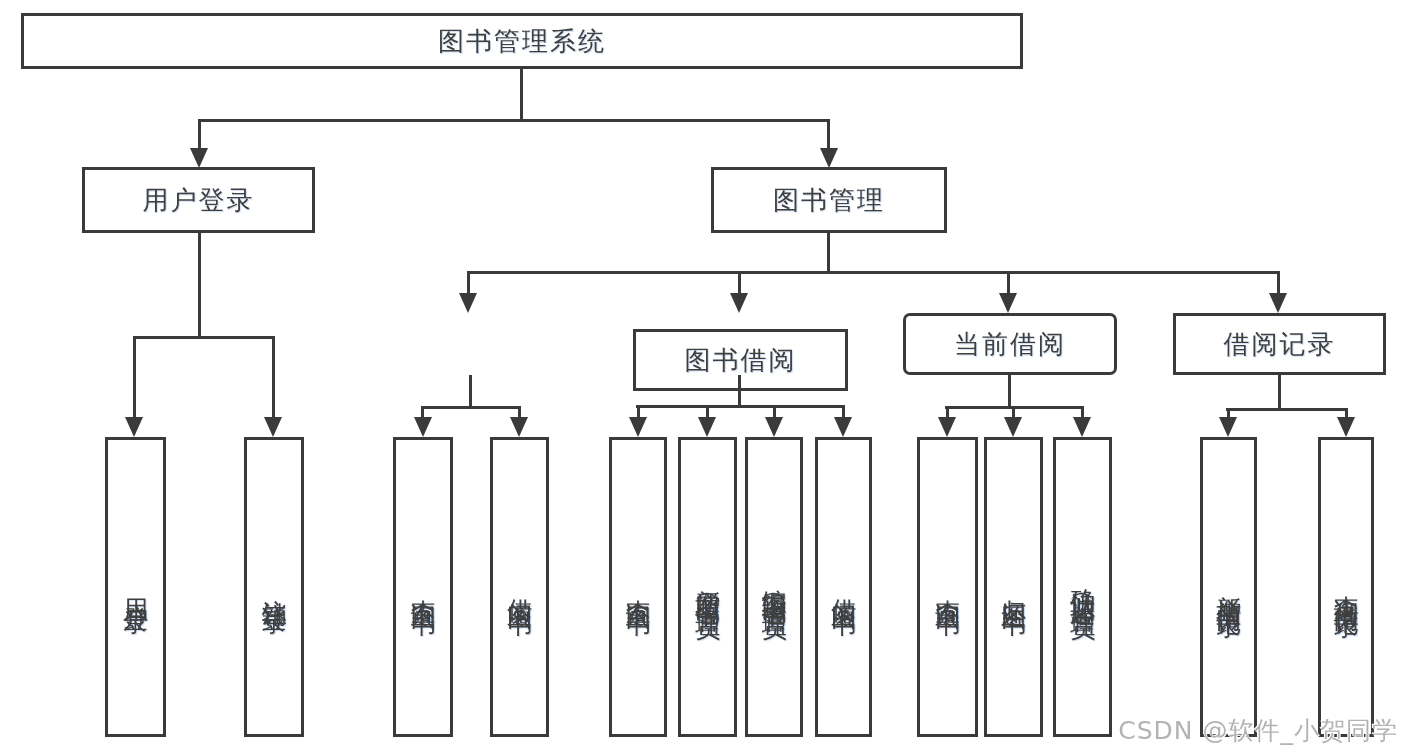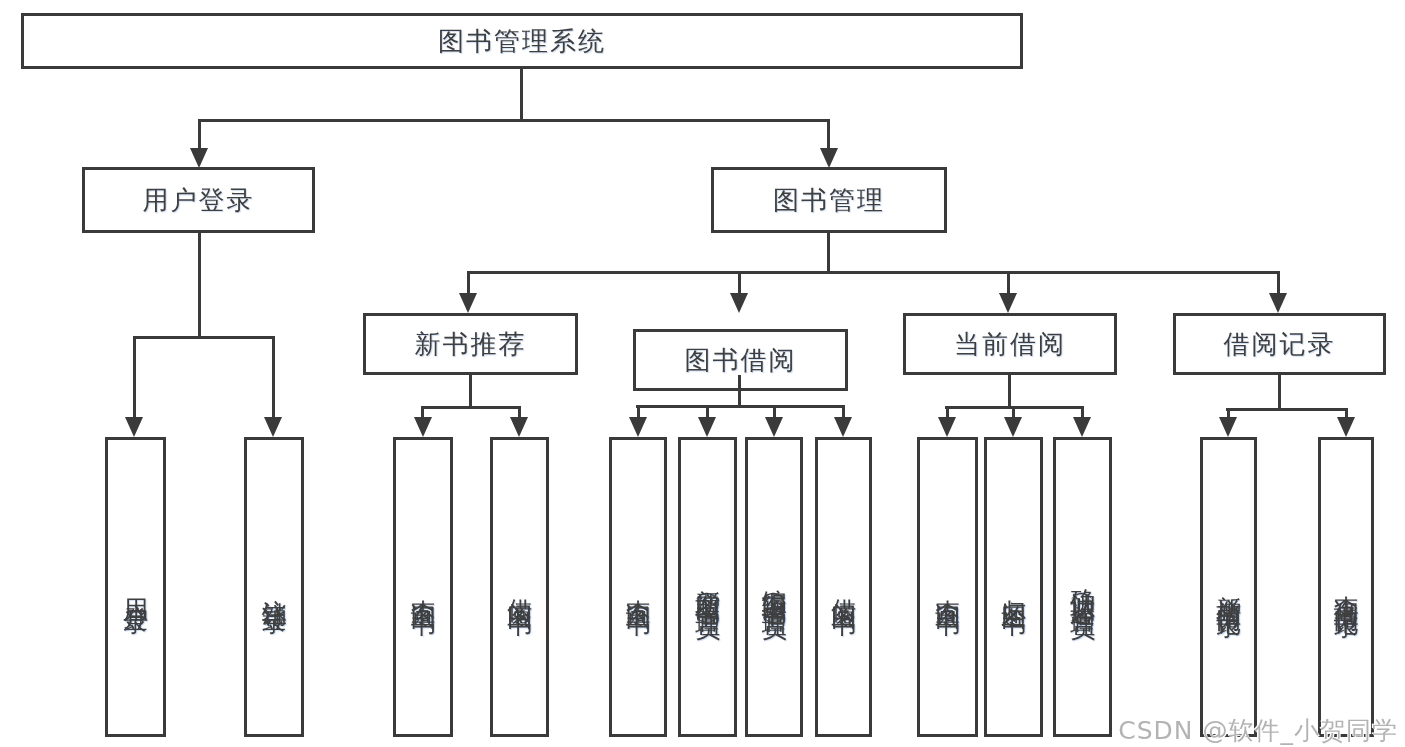--- a/index.html
+++ b/index.html
@@ -90,27 +90,24 @@
   <div class="lh" style="left:467px; top:271px; width:813px;"></div>
   <div class="lv" style="left:467px; top:271px; height:24px;"></div>
   <div class="arrow" style="left:459px; top:293px;"></div>
   <div class="lv" style="left:738px; top:271px; height:24px;"></div>
   <div class="arrow" style="left:730px; top:293px;"></div>
   <div class="lv" style="left:1007px; top:271px; height:24px;"></div>
   <div class="arrow" style="left:999px; top:293px;"></div>
   <div class="lv" style="left:1277px; top:271px; height:24px;"></div>
   <div class="arrow" style="left:1269px; top:293px;"></div>
 
-  <div class="box" style="left:363px; top:313px; width:215px; height:62px;">
-    <span class="label">新书推荐</span>
-  </div>
   <div class="box" style="left:633px; top:313px; width:215px; height:62px;margin-top:16px;">
     <span class="label">图书借阅</span>
   </div>
-  <div class="box" style="left:903px; top:313px; width:214px; height:62px;">
+  <div class="box" style="left:903px; top:313px; width:214px; height:62px;border-radius:7px;">
     <span class="label">当前借阅</span>
   </div>
   <div class="box" style="left:1173px; top:313px; width:213px; height:62px;font-family:Liberation Serif, serif;">
     <span class="label">借阅记录</span>
   </div>
 
   <div class="lv" style="left:469px; top:375px; height:32px;"></div>
   <div class="lh" style="left:421px; top:406px; width:100px;"></div>
   <div class="lv" style="left:421px; top:406px; height:13px;"></div>
   <div class="arrow" style="left:414px; top:417px;"></div>

